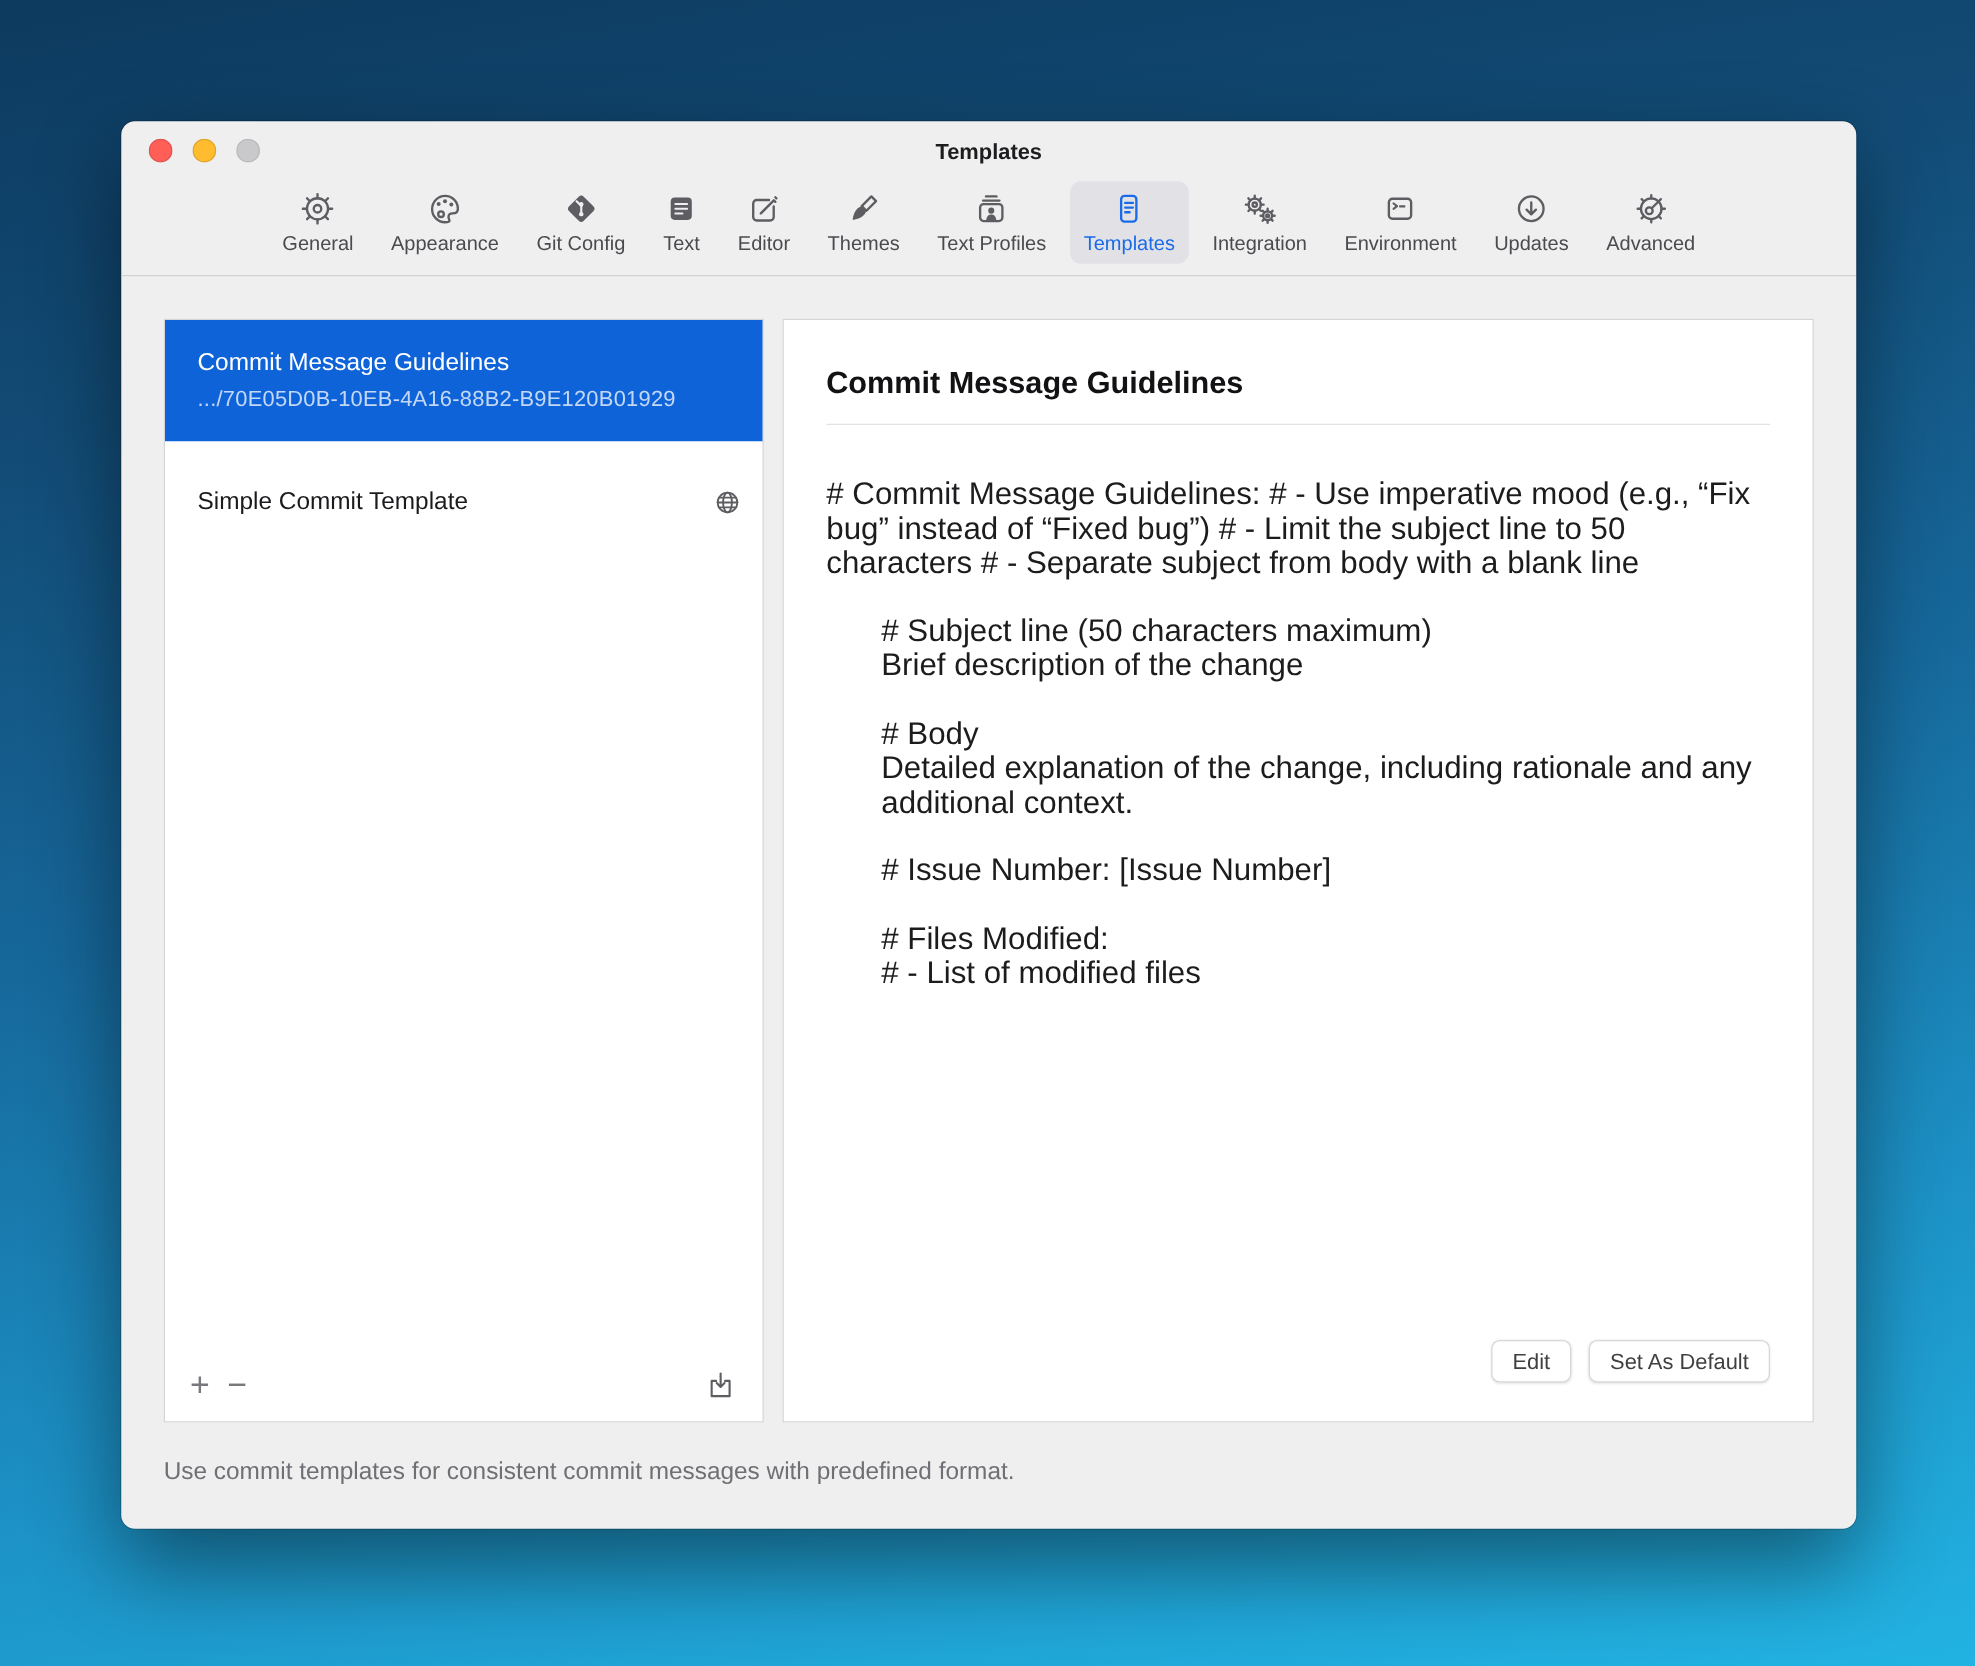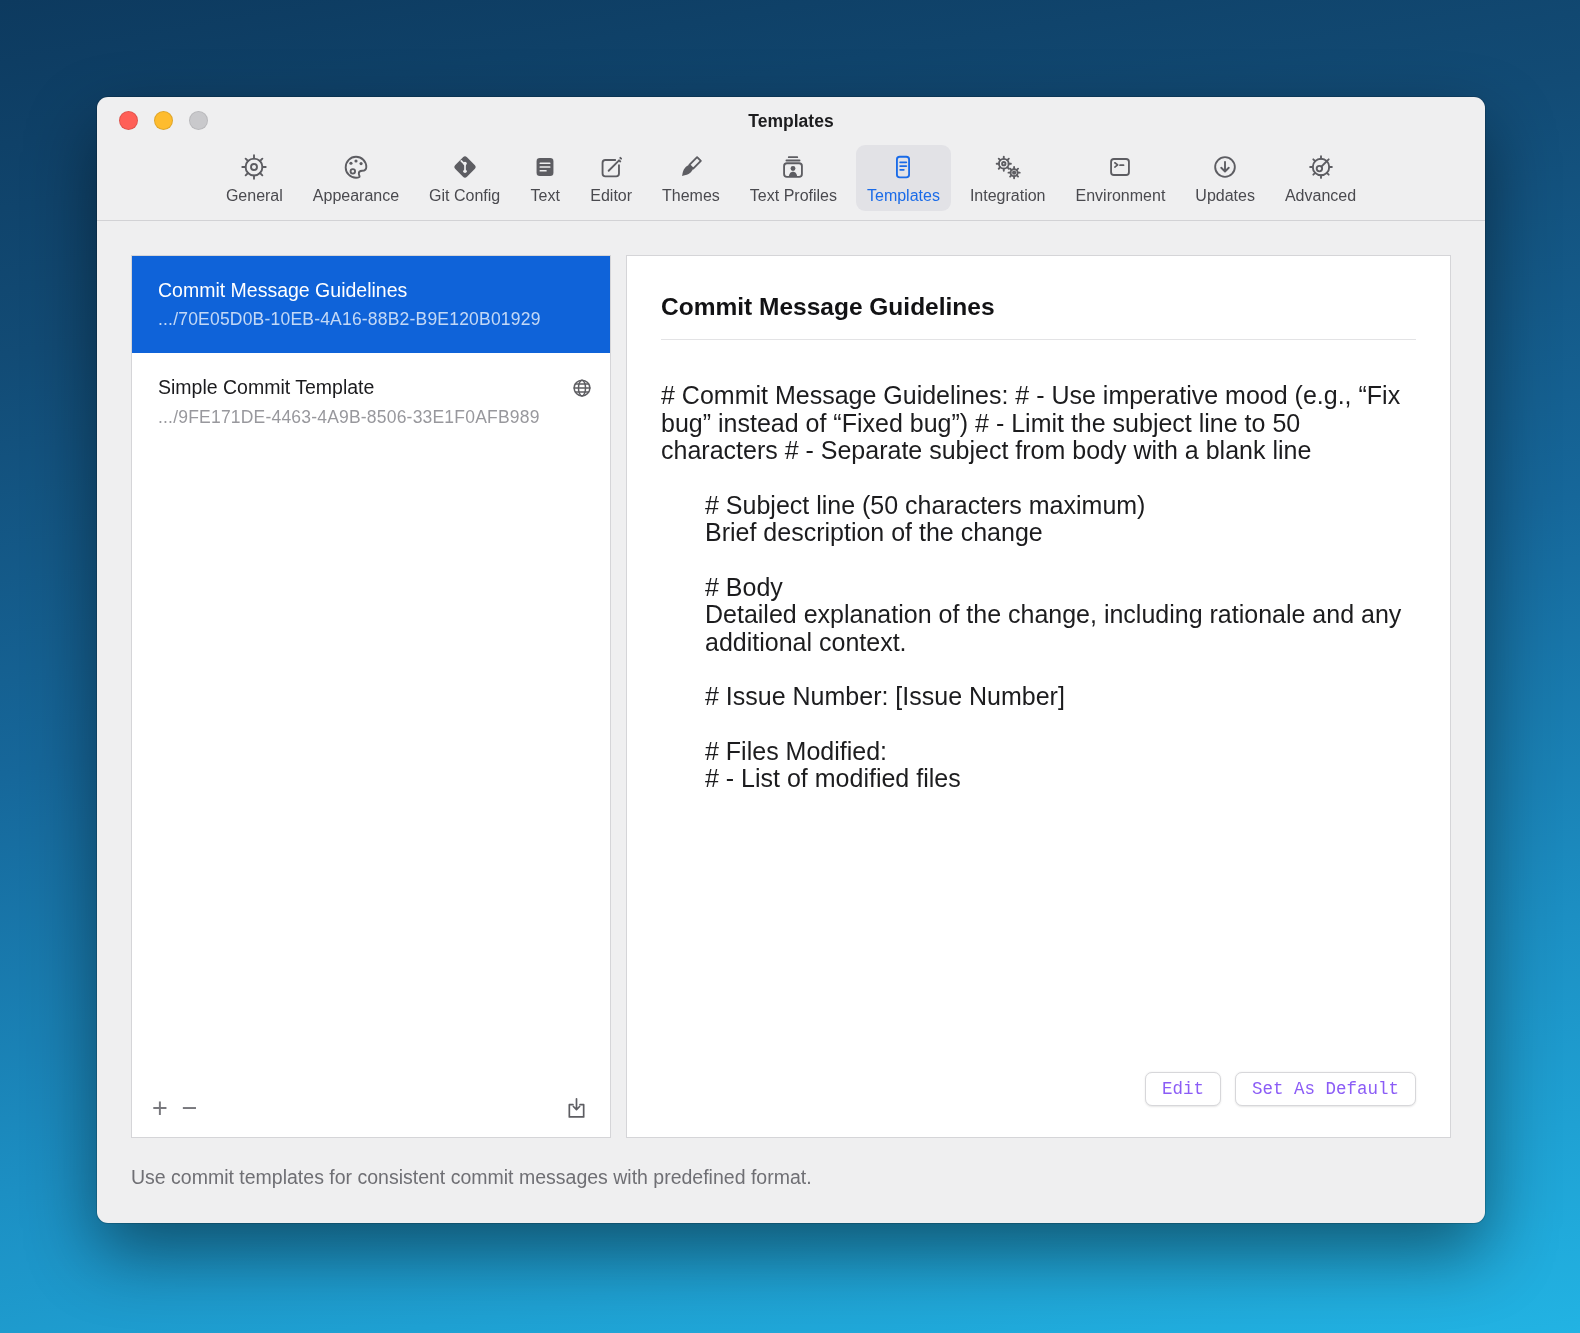--- a/index.html
+++ b/index.html
@@ -50,21 +50,21 @@
   .lc-spacer { flex:1; }
   
   .detail-pane { flex:1; position:relative; padding:37px 34px; }
   .detail-title { font-size:24.5px; font-weight:700; color:#121214; }
   .detail-divider { border:none; height:1px; background:#e3e3e5; margin-top:18px; }
   .detail-body { margin-top:42px; max-width:745px; font-size:25px; line-height:27.5px; color:#1c1c1e; }
   .para { white-space:pre-line; }
   .para + .para { margin-top:27px;margin-left:44px; }
   .detail-actions { position:absolute; right:34px; bottom:31px; display:flex; gap:14px; }
   .btn {
-    font-family:Liberation Mono, monospace; font-size:17.5px; color:#8b5cf6;
+    font-family:Liberation Sans, sans-serif; font-size:17.5px; color:#404040;
     background:#ffffff; border:1px solid #d7d7da; border-radius:7px;
     padding:5px 16px; height:34px; box-shadow:0 .5px 2px rgba(0,0,0,.10); cursor:default;
   }
   
   .footer { flex:none; height:85px; display:flex; align-items:center; padding:0 34px 6px; }
   .footer-text { font-size:19.5px; color:#6f6f74; }
 </style>
 </head>
 <body>
 
@@ -232,21 +232,20 @@
         <div class="row-titleline">
           <span class="row-title">Simple Commit Template</span>
           <span>
             <svg class="icn" width="24" height="24" viewBox="0 0 32 32" stroke="#3a3a3e" stroke-width="1.8">
               <circle cx="16" cy="16" r="10.5"></circle>
               <ellipse cx="16" cy="16" rx="4.7" ry="10.5"></ellipse>
               <path d="M5.5 16h21 M7 10.8h18 M7 21.2h18"></path>
             </svg>
           </span>
         </div>
-        <span class="row-path">.../9FE171DE-4463-4A9B-8506-33E1F0AFB989</span>
       </div>
       <div class="list-spacer"></div>
       <div class="list-controls">
         <span class="lc-btn">+</span>
         <span class="lc-btn">−</span>
         <span class="lc-spacer"></span>
         <span>
           <svg class="icn" width="27" height="27" viewBox="0 0 32 32" stroke="#78787d" stroke-width="1.9">
             <path d="M11.8 11.5H7.5V26h17V11.5h-4.3"></path>
             <path d="M16 4.5V17 M12.3 13.6L16 17.3l3.7-3.7"></path>

